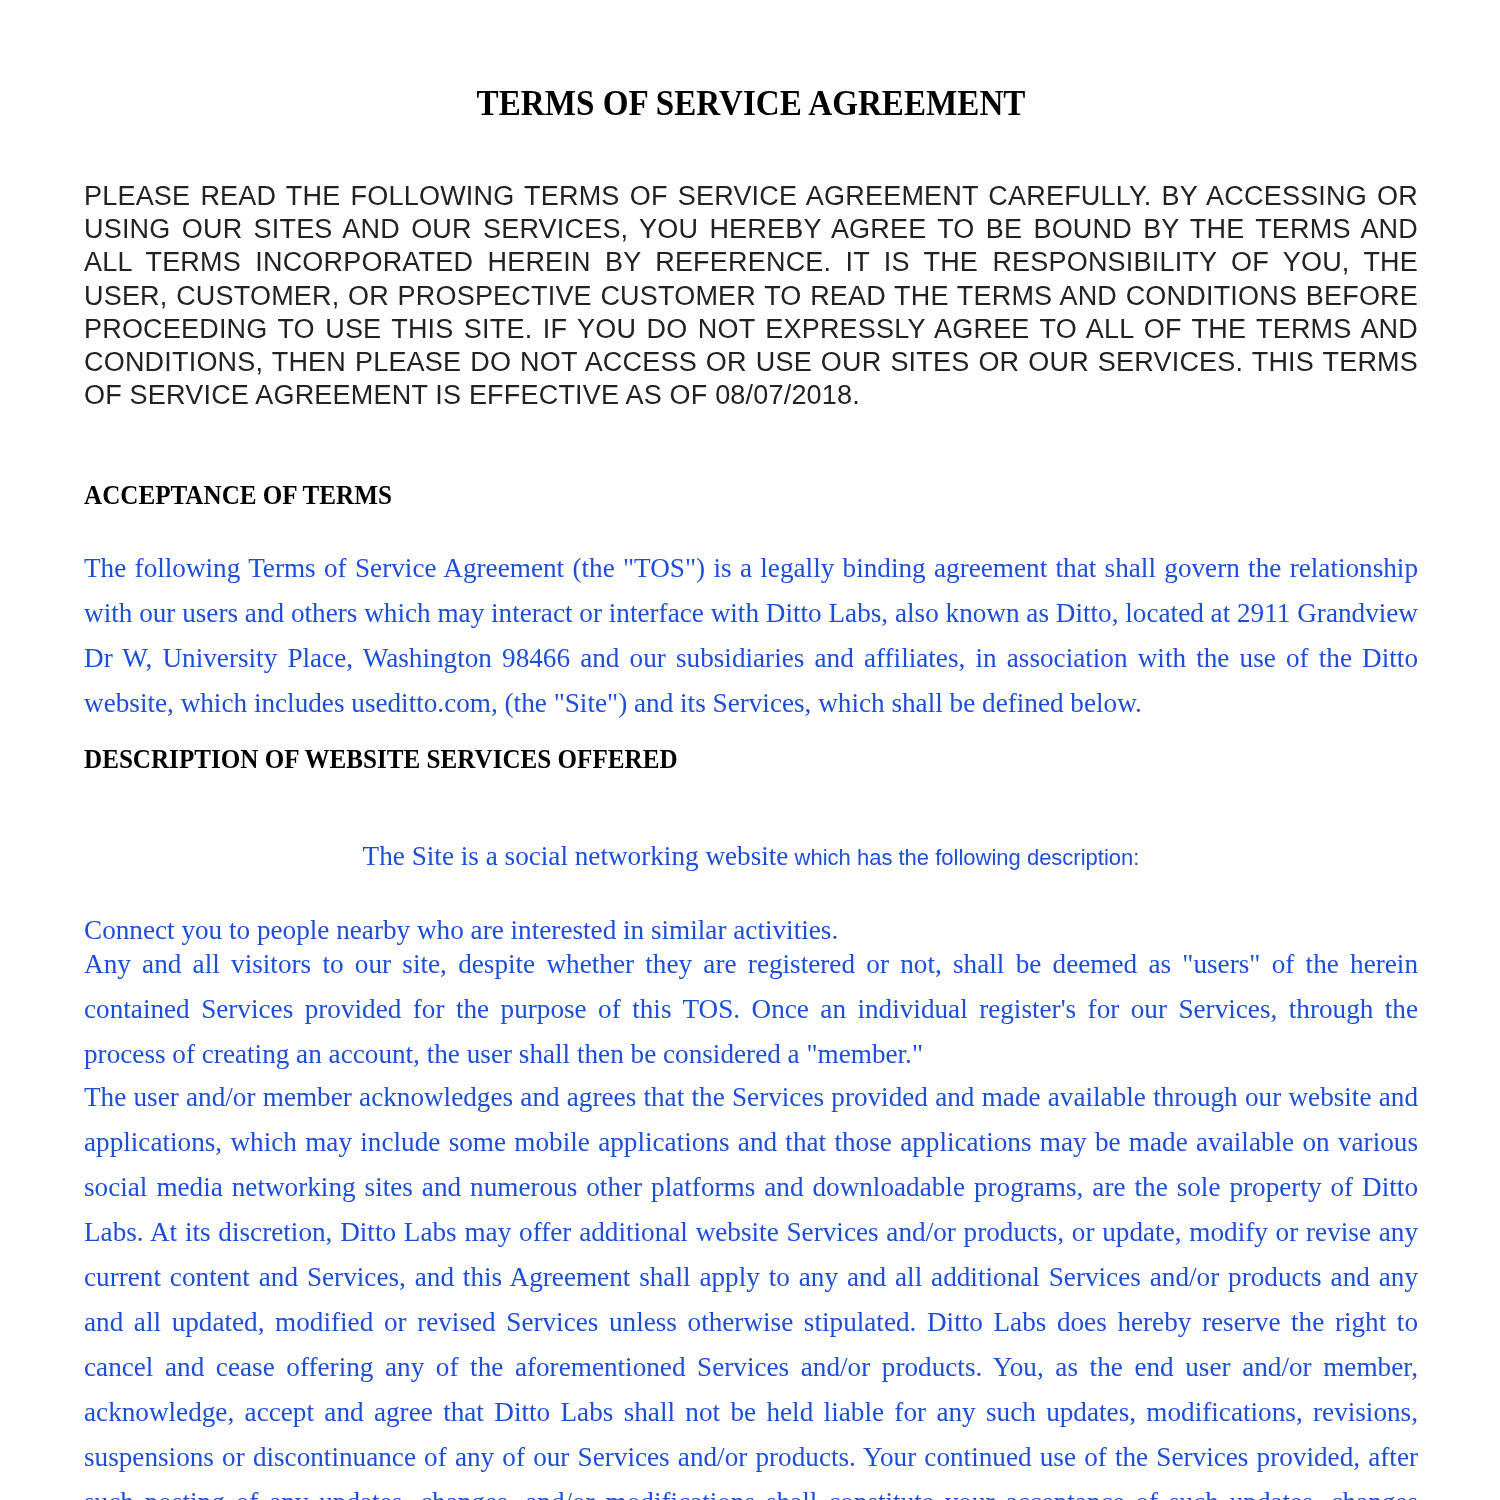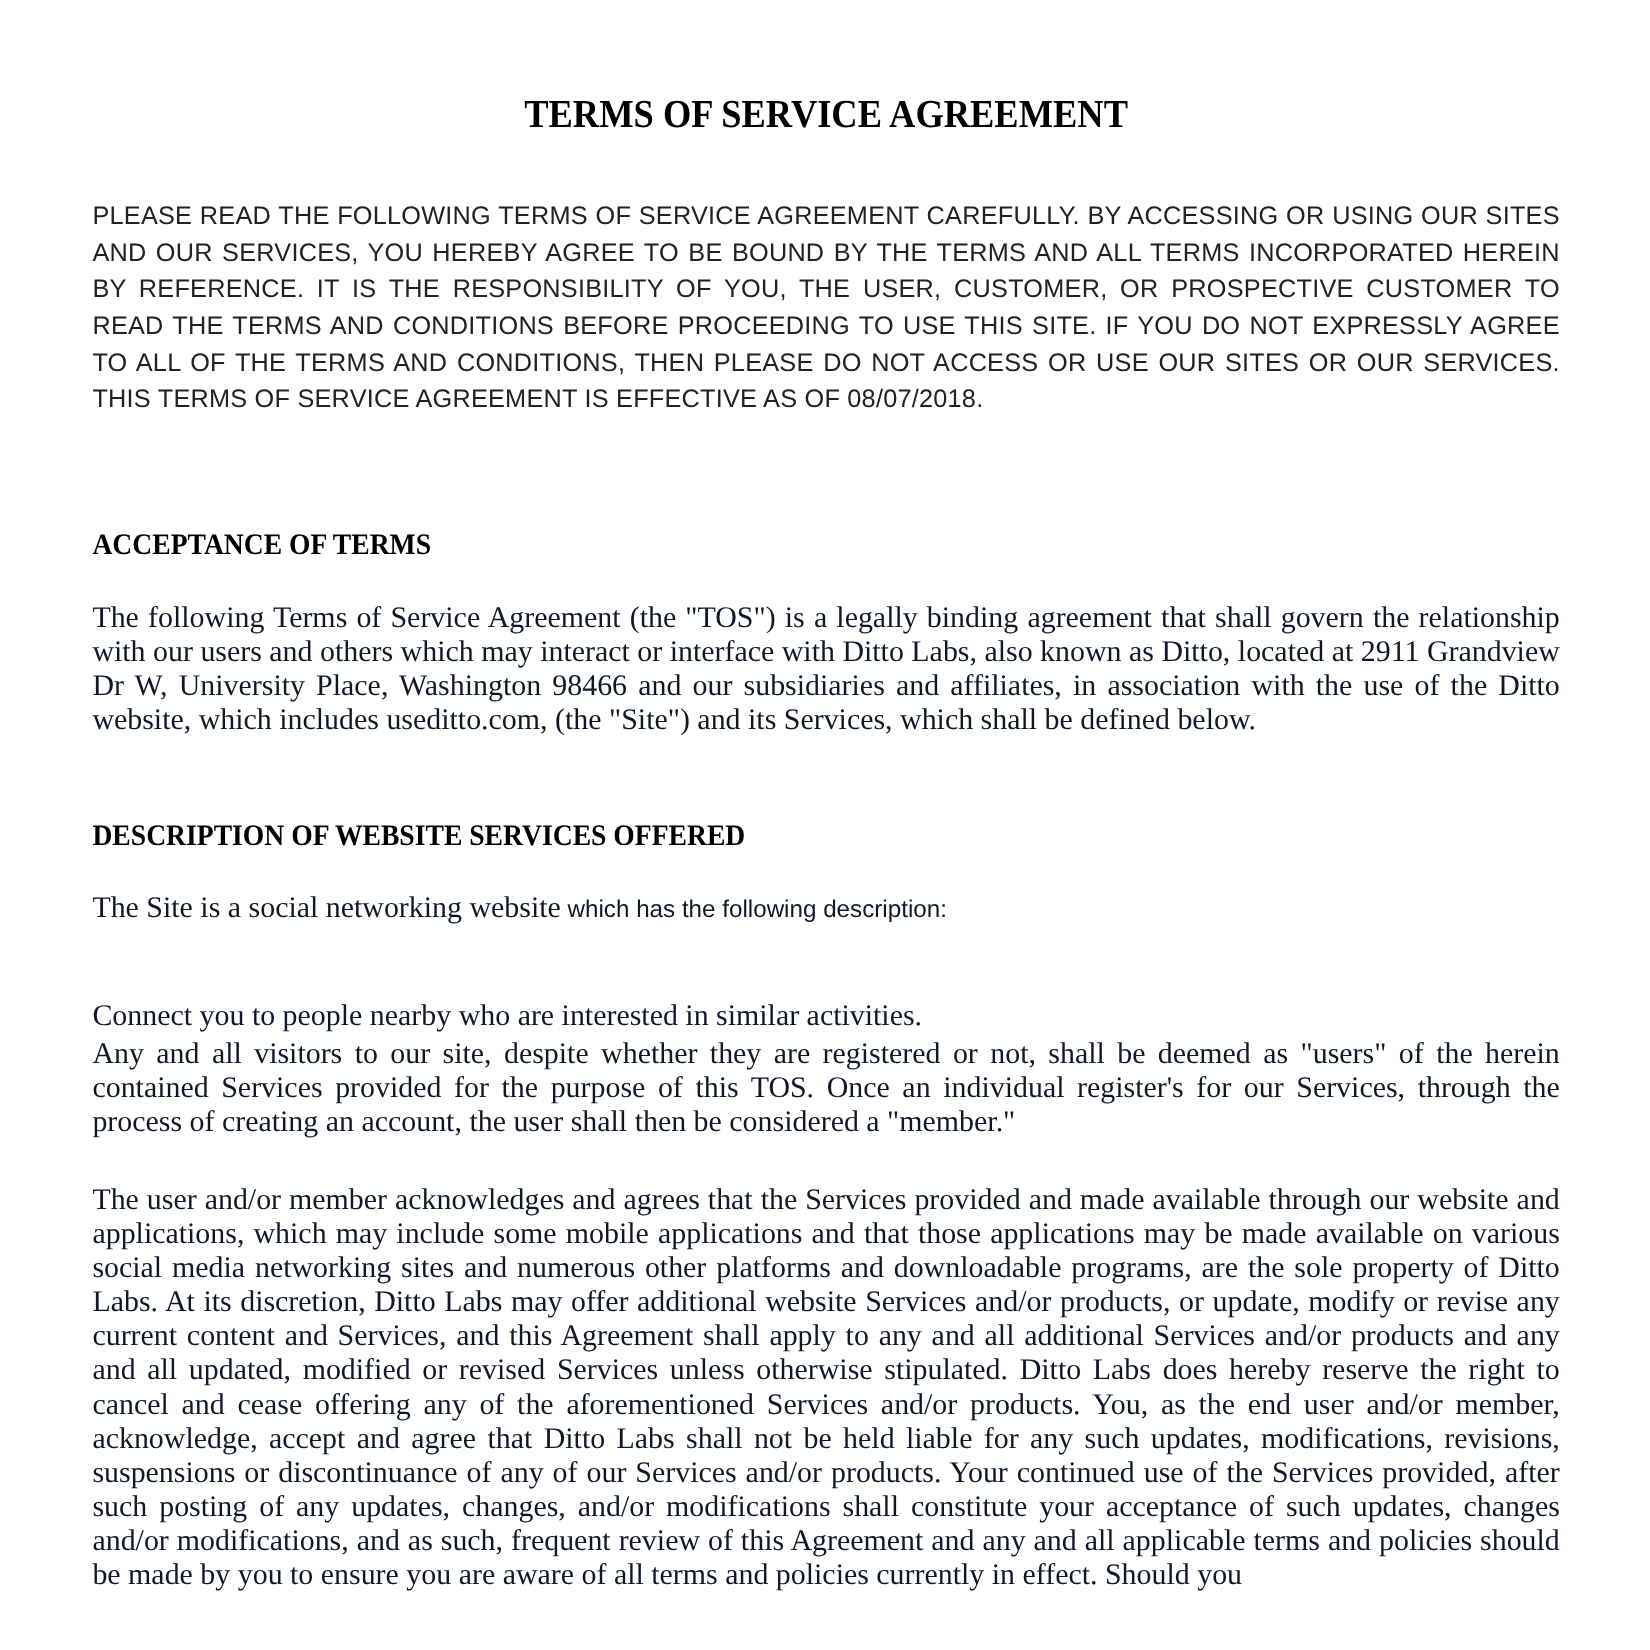--- a/index.html
+++ b/index.html
@@ -8,53 +8,53 @@
   .title {
     position: absolute; left: 0; width: 1334px; top: 82px;
     text-align: center;
     font-family: "Liberation Serif", serif; font-weight: bold;
     font-size: 36px; color: #000; letter-spacing: 0;
     transform: scaleX(0.92); transform-origin: center;
   }
   .intro {
     position: absolute; left: 0; top: 180px; width: 1334px;
     font-family: "Liberation Sans", sans-serif;
-    font-size: 23px; line-height: 33.2px; color: #222;
+    font-size: 27px; line-height: 33.2px; color: #222;
     text-align: justify; letter-spacing: 0.2px;
   }
   .heading {
     position: absolute; left: 0;
     font-family: "Liberation Serif", serif; font-weight: bold;
     font-size: 27px; color: #000; white-space: nowrap;
     transform: scaleX(0.93); transform-origin: left;
   }
   .para {
     position: absolute; left: 0; width: 1334px;
     font-family: "Liberation Serif", serif;
-    font-size: 27.2px; line-height: 31px; color: #0f172a;
+    font-size: 27.2px; line-height: 45px; color: #1d4ed8;
     text-align: justify;
   }
   .para.single { white-space: nowrap; text-align: left; }
   .mixed-sans { font-family: "Liberation Sans", sans-serif; font-size: 22px; }
 </style>
 </head>
 <body>
 
 <div class="page">
   <div class="title">TERMS OF SERVICE AGREEMENT</div>
 
   <div class="intro">PLEASE READ THE FOLLOWING TERMS OF SERVICE AGREEMENT CAREFULLY. BY ACCESSING OR USING OUR SITES AND OUR SERVICES, YOU HEREBY AGREE TO BE BOUND BY THE TERMS AND ALL TERMS INCORPORATED HEREIN BY REFERENCE. IT IS THE RESPONSIBILITY OF YOU, THE USER, CUSTOMER, OR PROSPECTIVE CUSTOMER TO READ THE TERMS AND CONDITIONS BEFORE PROCEEDING TO USE THIS SITE. IF YOU DO NOT EXPRESSLY AGREE TO ALL OF THE TERMS AND CONDITIONS, THEN PLEASE DO NOT ACCESS OR USE OUR SITES OR OUR SERVICES. THIS TERMS OF SERVICE AGREEMENT IS EFFECTIVE AS OF 08/07/2018.</div>
 
   <div class="heading" style="top:480px;">ACCEPTANCE OF TERMS</div>
 
   <div class="para" style="top:546px;">The following Terms of Service Agreement (the "TOS") is a legally binding agreement that shall govern the relationship with our users and others which may interact or interface with Ditto Labs, also known as Ditto, located at 2911 Grandview Dr W, University Place, Washington 98466 and our subsidiaries and affiliates, in association with the use of the Ditto website, which includes useditto.com, (the "Site") and its Services, which shall be defined below.</div>
 
   <div class="heading" style="top:744px;">DESCRIPTION OF WEBSITE SERVICES OFFERED</div>
 
-  <div class="para single" style="top:810px;">
+  <div class="para single" style="top:834px;text-align:center;">
     <span>The Site is a social networking website</span><span class="mixed-sans"> which has the following description:</span>
   </div>
 
   <div class="para single" style="top:908px;">Connect you to people nearby who are interested in similar activities.</div>
 
   <div class="para" style="top:942px;">Any and all visitors to our site, despite whether they are registered or not, shall be deemed as "users" of the herein contained Services provided for the purpose of this TOS. Once an individual register's for our Services, through the process of creating an account, the user shall then be considered a "member."</div>
 
   <div class="para" style="top:1075px;">The user and/or member acknowledges and agrees that the Services provided and made available through our website and applications, which may include some mobile applications and that those applications may be made available on various social media networking sites and numerous other platforms and downloadable programs, are the sole property of Ditto Labs. At its discretion, Ditto Labs may offer additional website Services and/or products, or update, modify or revise any current content and Services, and this Agreement shall apply to any and all additional Services and/or products and any and all updated, modified or revised Services unless otherwise stipulated. Ditto Labs does hereby reserve the right to cancel and cease offering any of the aforementioned Services and/or products. You, as the end user and/or member, acknowledge, accept and agree that Ditto Labs shall not be held liable for any such updates, modifications, revisions, suspensions or discontinuance of any of our Services and/or products. Your continued use of the Services provided, after such posting of any updates, changes, and/or modifications shall constitute your acceptance of such updates, changes and/or modifications, and as such, frequent review of this Agreement and any and all applicable terms and policies should be made by you to ensure you are aware of all terms and policies currently in effect. Should you</div>
 </div>
 

